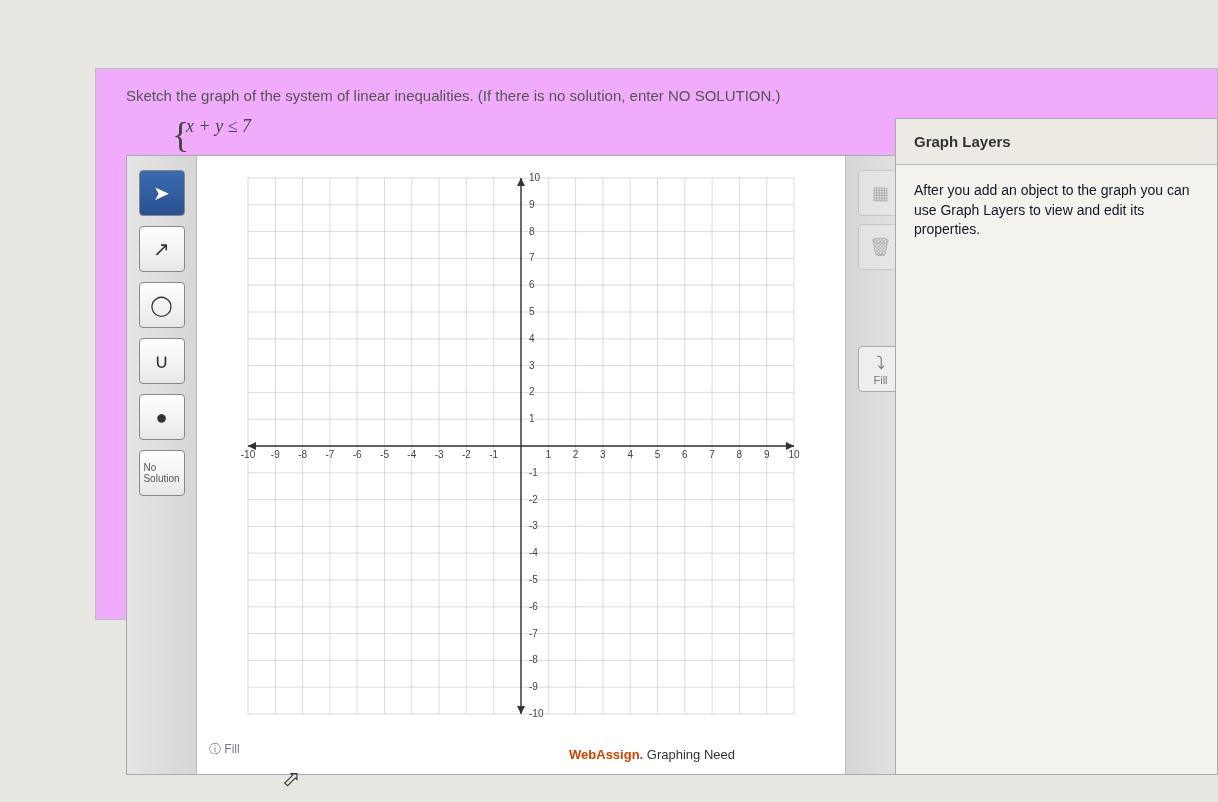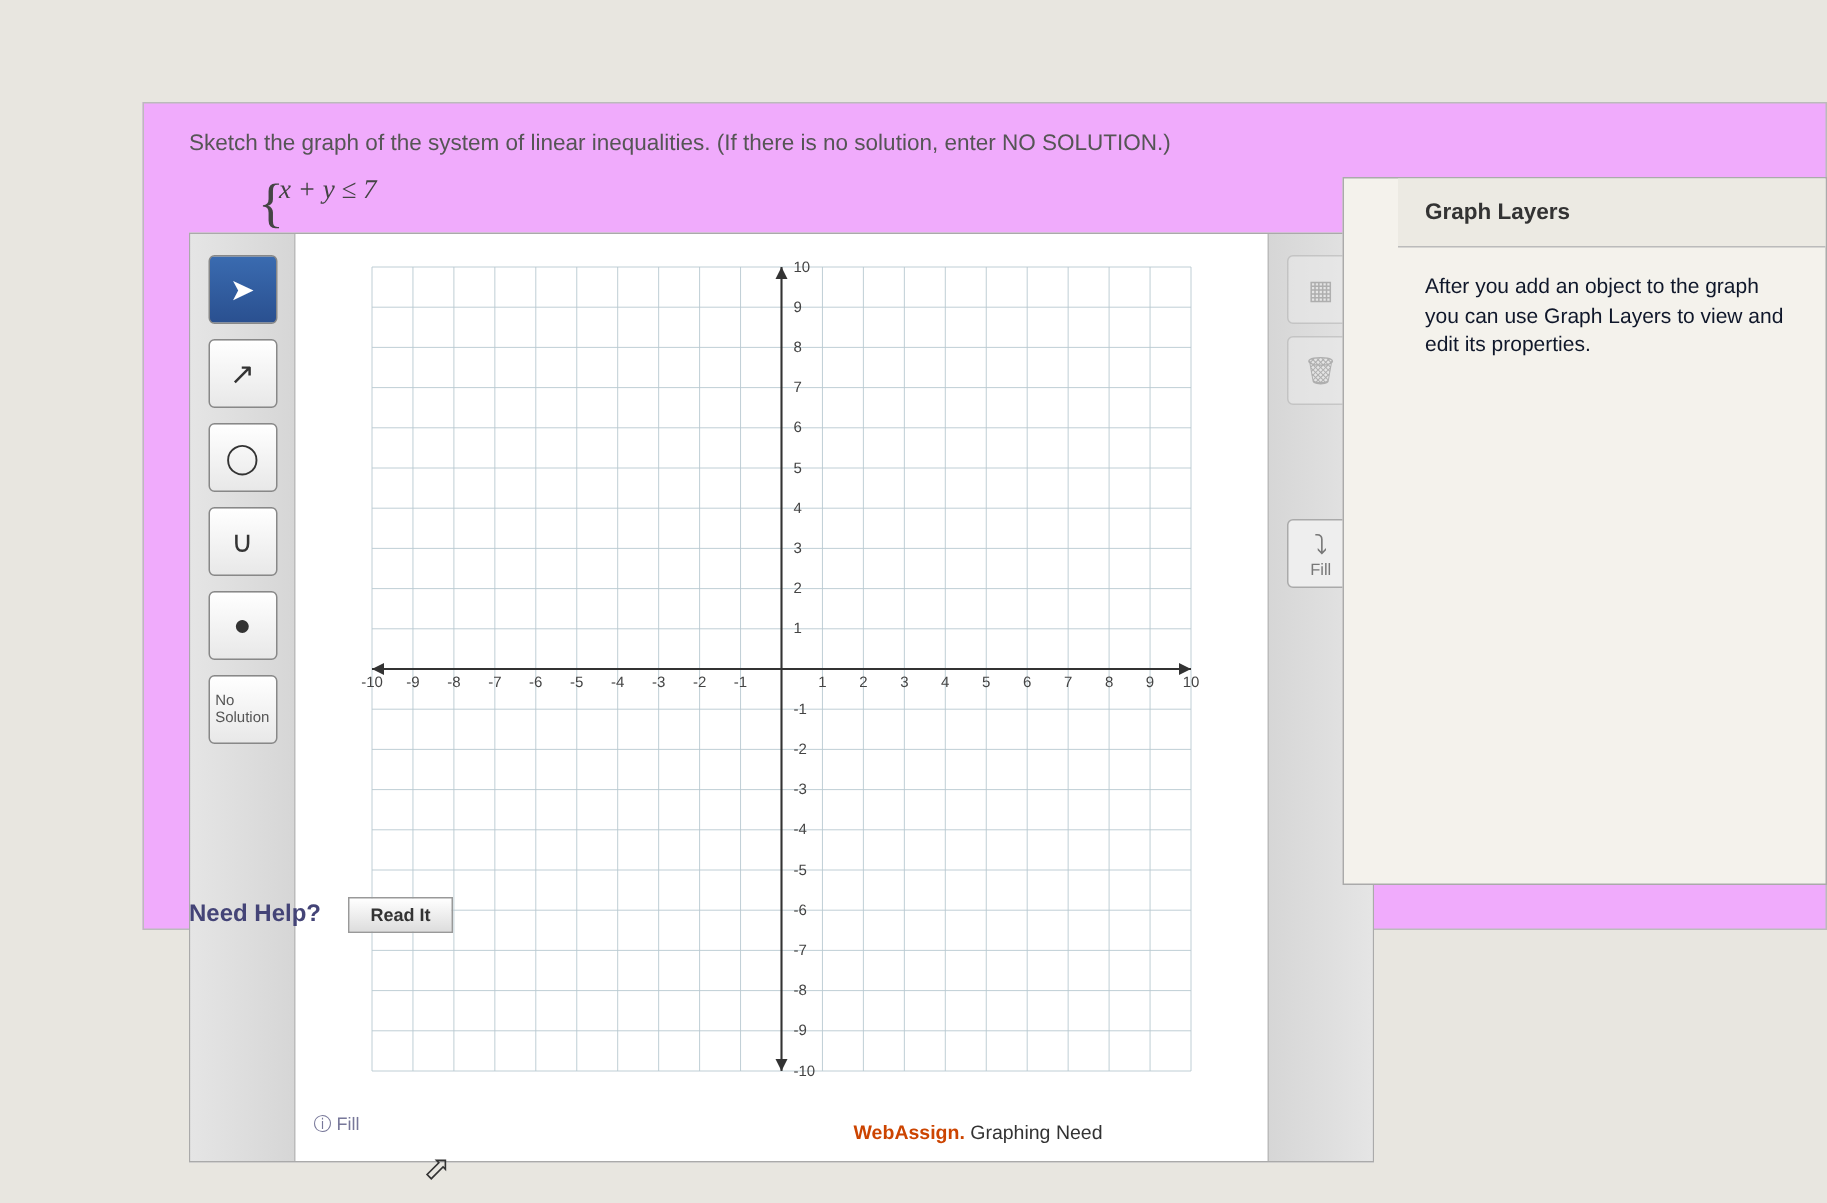--- a/index.html
+++ b/index.html
@@ -134,22 +134,21 @@
     font-size: 12px;
     color: #779;
   }
   .layers-panel {
     position: absolute;
     left: 895px;
     top: 118px;
     right: 0;
     border: 1px solid #aaa;
     background: #f4f2ec;
-    height: 472px;
-    padding-left: 36px;
+    height: 657px;
   }
   .layers-header {
     background: #eceae3;
     border-bottom: 1px solid #bbb;
     padding: 14px 18px;
     font-weight: bold;
     color: #333;
     font-size: 15px;
   }
   .layers-body {
@@ -330,22 +329,18 @@
       <div style="height:60px"></div>
       <div class="rtool">
         <span class="ic">⤵</span>
         <span>Fill</span>
       </div>
     </div>
 
     <div class="cursor-overlay">⬀</div>
   </div>
 
-  <div class="need-help">
-    <span>Need Help?</span>
-    <span class="read-it">Read It</span>
-  </div>
 </div>
 
 <div class="layers-panel">
   <div class="layers-header">Graph Layers</div>
   <div class="layers-body">After you add an object to the graph you can use Graph Layers to view and edit its properties.</div>
 </div>
 
 </body></html>

